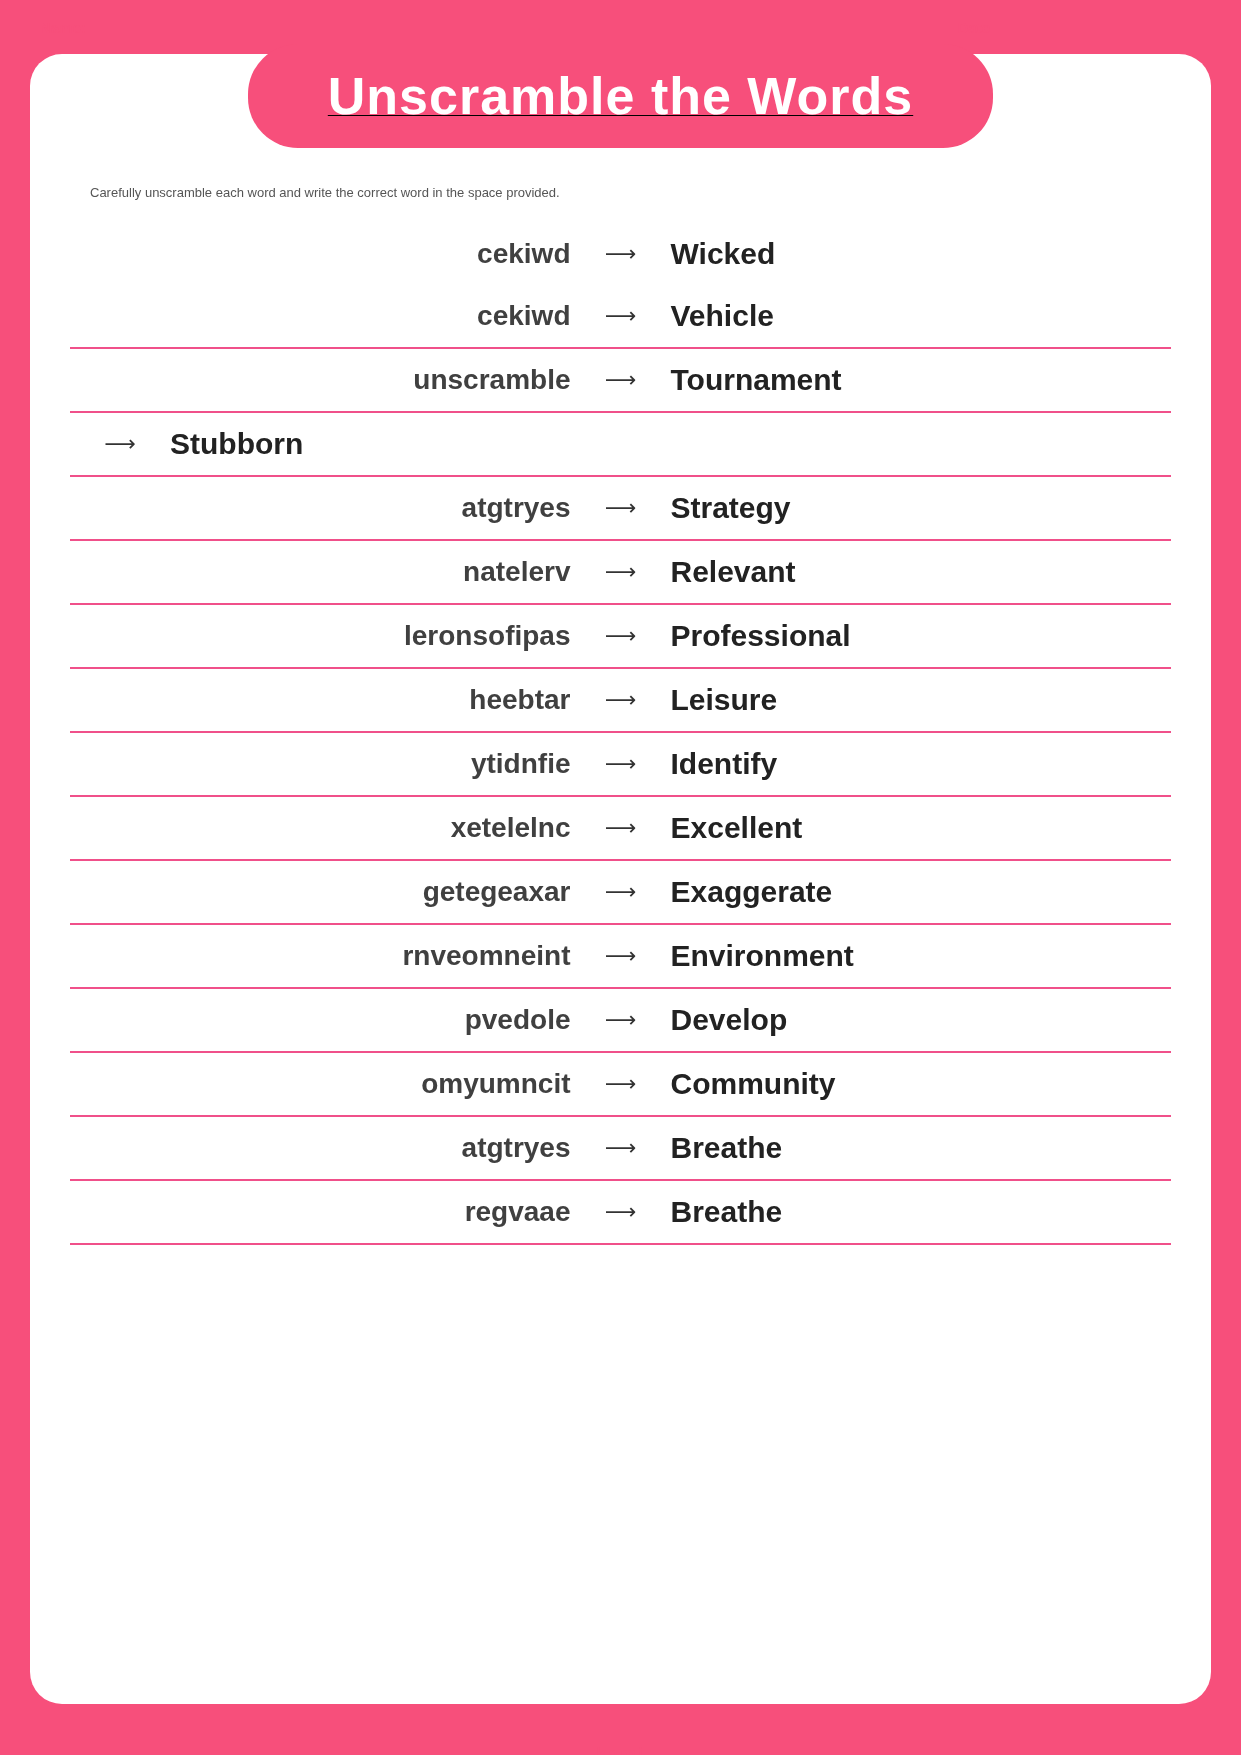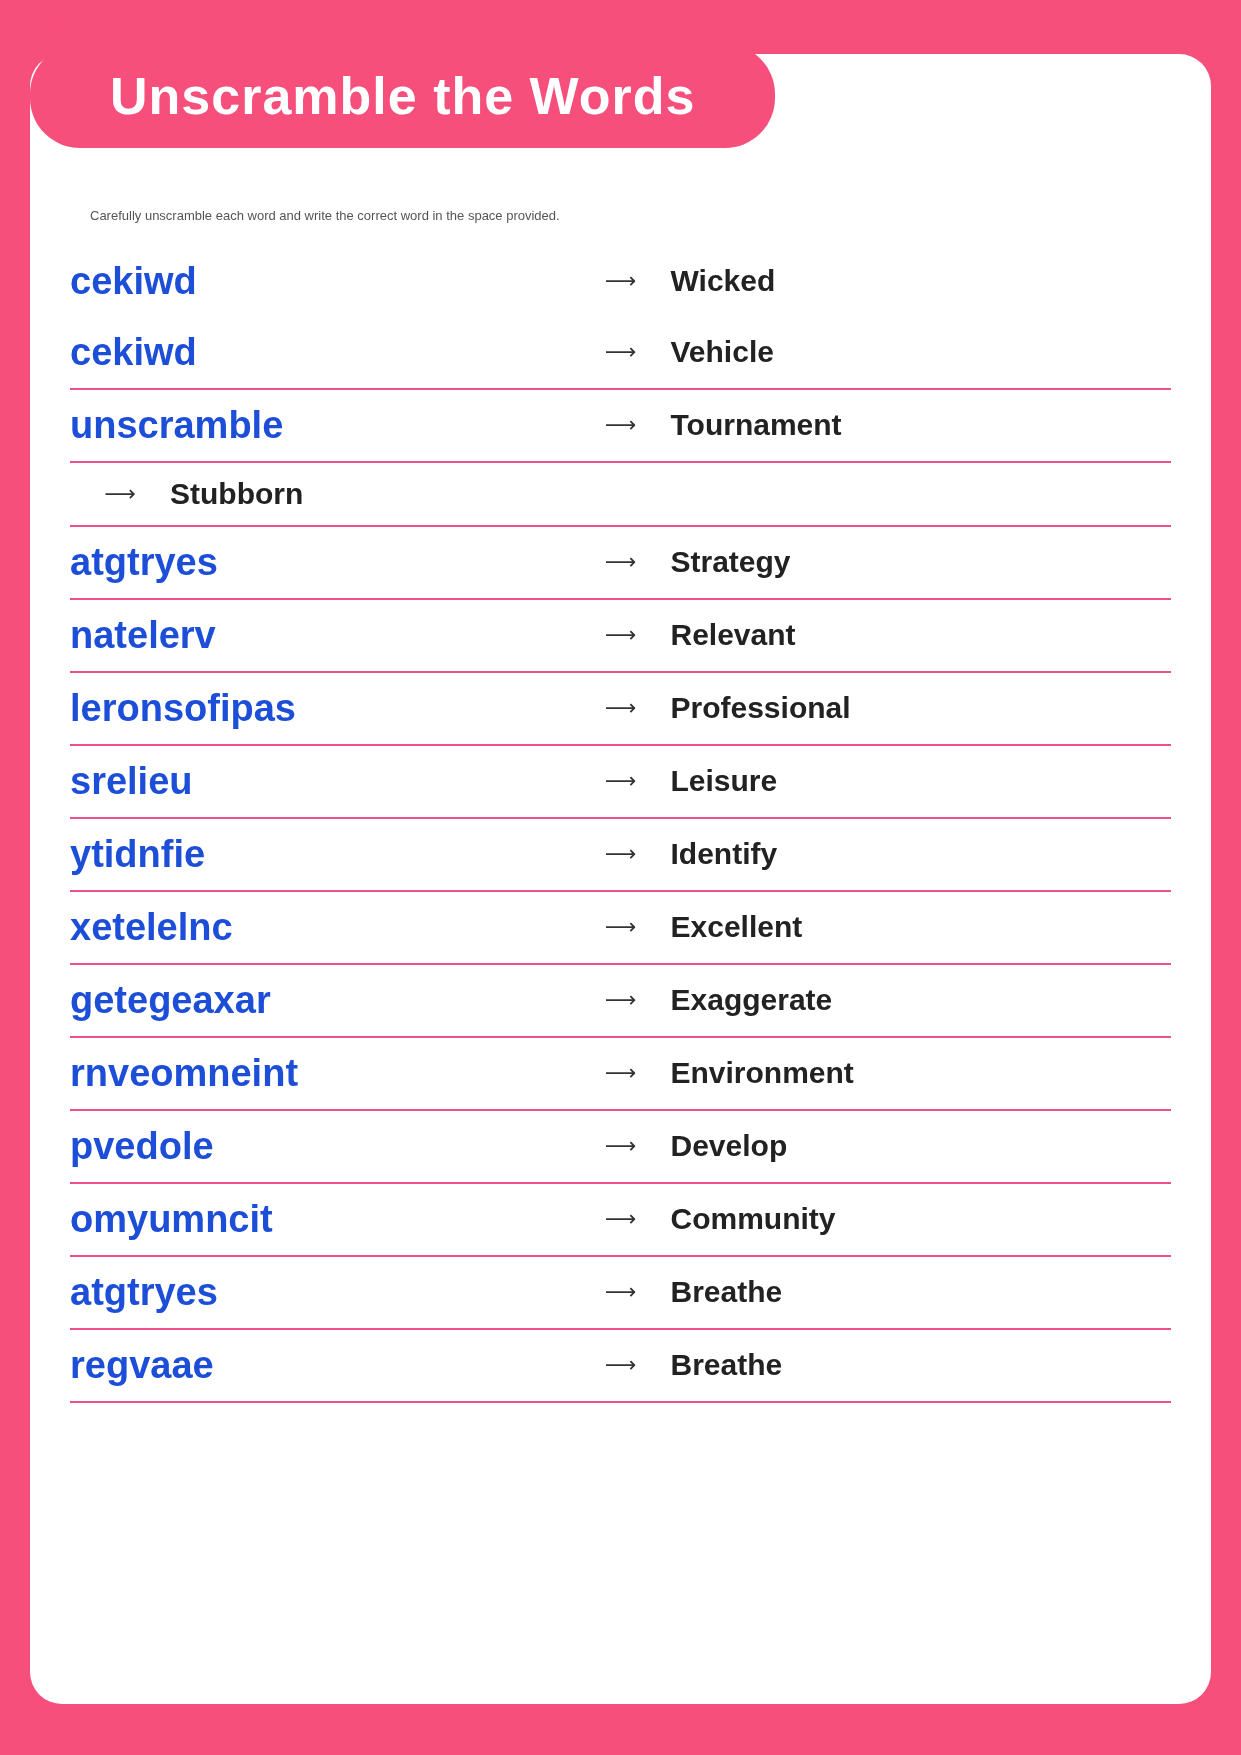--- a/index.html
+++ b/index.html
@@ -65,22 +65,24 @@
       border-radius: 32px;
       margin: 8px 30px 20px 30px;
       padding: 0 0 30px 0;
       position: relative;
       min-height: 1650px;
     }
 
     
     .title-wrapper {
       display: flex;
+      justify-content: center;
       padding-top: 0px;
-      margin-bottom: 28px;
+      margin-bottom: 5px;
+      text-decoration: underline;
     }
 
     .title-pill {
       background-color: #f74f7b;
       border-radius: 50px;
       padding: 22px 80px;
       margin-top: -10px;
       position: relative;
     }
 
@@ -135,24 +137,24 @@
       padding: 6px 0;
       border-bottom: 2px solid #f0508a;
     }
 
     .word-row:first-child {
       border-bottom: none;
     }
 
     .scrambled {
       flex: 1;
-      text-align: left;
-      font-size: 38px;
+      text-align: right;
+      font-size: 28px;
       font-weight: 700;
-      color: #1d4ed8;
+      color: #404040;
       padding: 8px 0;
     }
 
     .arrow-col {
       width: 100px;
       text-align: center;
       font-size: 22px;
       color: #333;
       flex-shrink: 0;
     }
@@ -236,21 +238,21 @@
           <div class="scrambled">natelerv</div>
           <div class="arrow-col">⟶</div>
           <div class="answer-col">Relevant</div>
         </div>
         <div class="word-row">
           <div class="scrambled">leronsofipas</div>
           <div class="arrow-col">⟶</div>
           <div class="answer-col">Professional</div>
         </div>
         <div class="word-row">
-          <div class="scrambled">srelieu</div>
+          <div class="scrambled">heebtar</div>
           <div class="arrow-col">⟶</div>
           <div class="answer-col">Leisure</div>
         </div>
         <div class="word-row">
           <div class="scrambled">ytidnfie</div>
           <div class="arrow-col">⟶</div>
           <div class="answer-col">Identify</div>
         </div>
         <div class="word-row">
           <div class="scrambled">xetelelnc</div>

